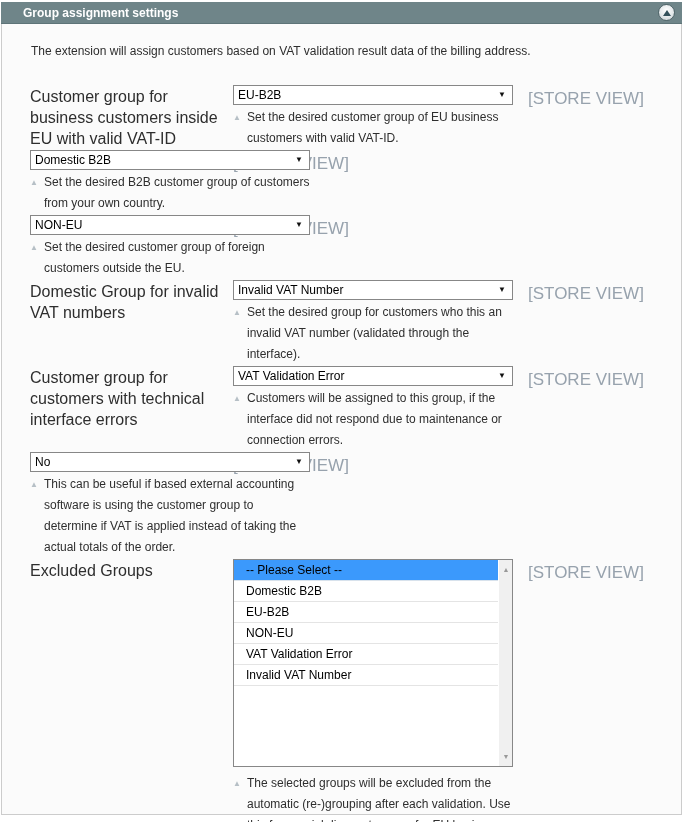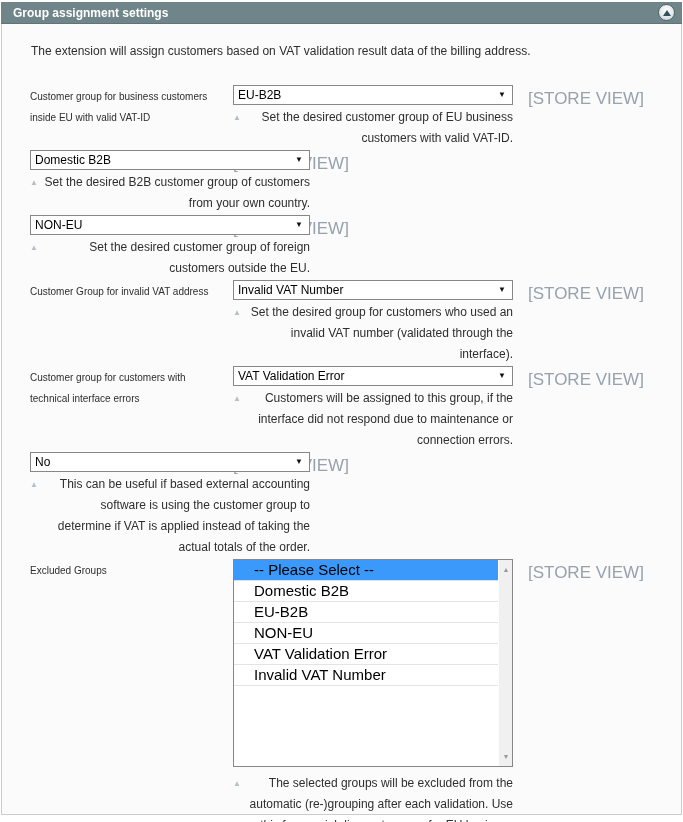--- a/index.html
+++ b/index.html
@@ -13,21 +13,21 @@
 
   
   .panel-header {
     position: relative;
     height: 22px;
     background: #6f8589;
     border-bottom: 1px solid #5e7478;
   }
   .panel-title {
     display: inline-block;
-    padding-left: 12px;
+    padding-left: 22px;
     line-height: 22px;
     font-size: 12px;
     font-weight: bold;
     color: #ffffff;
   }
   .collapse-btn {
     position: absolute;
     top: 2px; right: 7px;
     width: 17px; height: 17px;
     border-radius: 50%;
@@ -59,21 +59,21 @@
     margin: 0 0 26px 1px;
   }
 
   
   .row {
     display: grid;
     grid-template-columns: 203px 295px 1fr;
     margin-bottom: 1px;
   }
   .flabel {
-    font-size: 10px;
+    font-size: 16px;
     color: #2e2e2e;
     line-height: 21px;
     padding-top: 1px;
     padding-right: 14px;
   }
   .scope {
     font-size: 17px;
     color: #97a2ad;
     padding-top: 4px;
     white-space: nowrap;
@@ -110,37 +110,37 @@
     font-size: 12px;
     color: #2e2e2e;
     line-height: 21px;
   }
   .note-tri {
     flex: 0 0 14px;
     font-size: 8px;
     color: #b6bfc6;
     line-height: 21px;
   }
-  .comment-text { flex: 1; text-align: right; }
+  .comment-text { flex: 1; }
 
   
   .listbox {
     position: relative;
     width: 280px; height: 208px;
     background: #ffffff;
     border: 1px solid #878787;
     overflow: hidden;
   }
   .listbox .options { margin-right: 14px; }
   .option {
     height: 21px;
     line-height: 20px;
-    font-size: 15px;
+    font-size: 12px;
     color: #000000;
-    padding-left: 20px;
+    padding-left: 12px;
     border-bottom: 1px solid #e4e4e4;
     cursor: default;
     white-space: nowrap;
   }
   .option.selected {
     background: #3b99fc;
     border-bottom-color: #d8e2ec;
   }
   .vscrollbar {
     position: absolute;
@@ -217,29 +217,29 @@
         </div>
         <div class="comment">
           <span class="note-tri">▲</span>
           <span class="comment-text">Set the desired customer group of foreign customers outside the EU.</span>
         </div>
       </div>
       <div class="scope">[STORE VIEW]</div>
     </div>
 
     <div class="row">
-      <div class="flabel">Customer Group for invalid VAT address</div>
+      <div class="flabel">Domestic Group for invalid VAT numbers</div>
       <div>
         <div class="selectbox">
           <span class="selval">Invalid VAT Number</span>
           <span class="selarrow">▼</span>
         </div>
         <div class="comment">
           <span class="note-tri">▲</span>
-          <span class="comment-text">Set the desired group for customers who used an invalid VAT number (validated through the interface).</span>
+          <span class="comment-text">Set the desired group for customers who this an invalid VAT number (validated through the interface).</span>
         </div>
       </div>
       <div class="scope">[STORE VIEW]</div>
     </div>
 
     <div class="row">
       <div class="flabel">Customer group for customers with technical interface errors</div>
       <div>
         <div class="selectbox">
           <span class="selval">VAT Validation Error</span>

